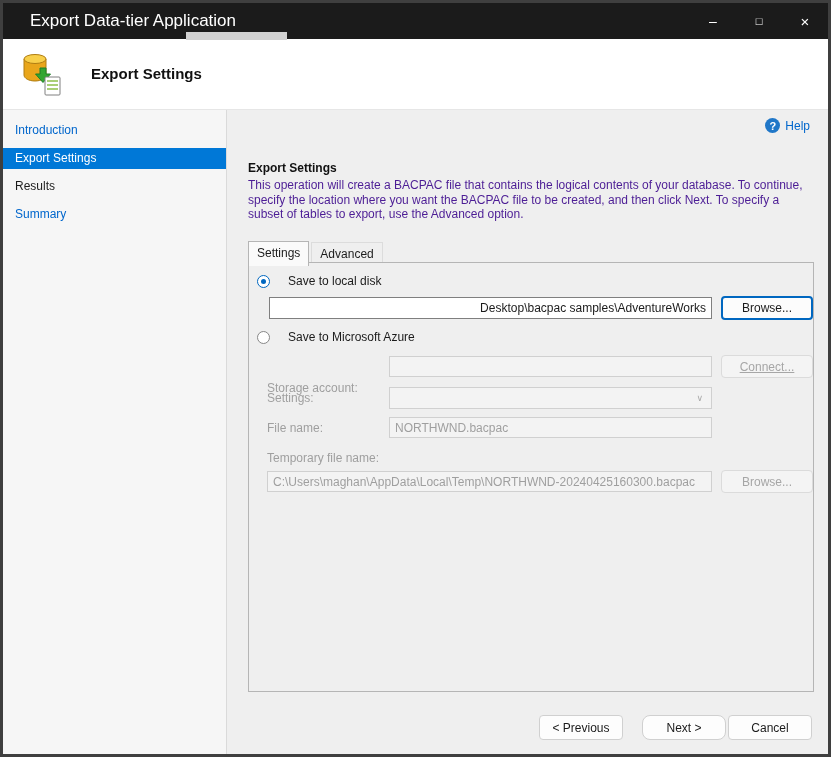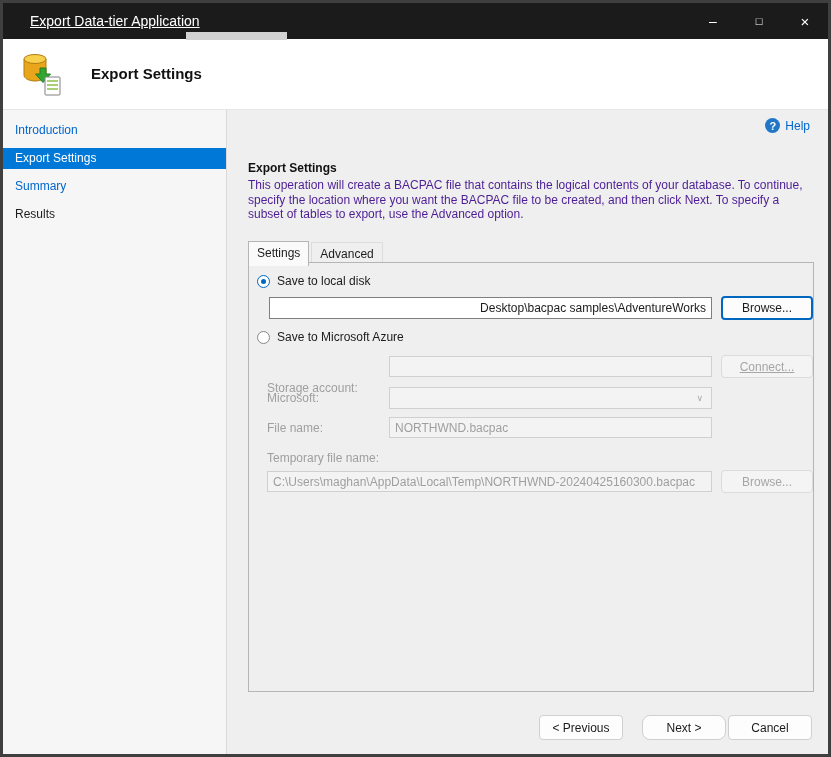--- a/index.html
+++ b/index.html
@@ -1,21 +1,21 @@
 <!DOCTYPE html>
 <html style="--accent: #0078d7; --link: #0066cc; --focus: #0067c0; --titlebar: #1b1b1b;"><head>
 <meta charset="utf-8">
 <style>
   html,body{margin:0;padding:0;background:#2d2d2d;}
   .window{position:relative;width:831px;height:757px;box-sizing:border-box;border:3px solid #3f3f3f;
           background:#efefef;font-family:"Liberation Sans",sans-serif;font-size:12px;color:#1b1b1b;overflow:hidden;}
 
   
   .titlebar{position:absolute;top:0;left:0;right:0;height:36px;background:#1b1b1b;color:#fff;display:flex;align-items:center;}
-  .titlebar-title{margin-left:27px;font-size:14px;text-decoration:underline;}
+  .titlebar-title{margin-left:27px;font-size:17px;}
   .win-controls{margin-left:auto;display:flex;height:100%;}
   .win-btn{width:46px;height:36px;border:none;background:transparent;color:#fff;display:flex;align-items:center;justify-content:center;padding:0;cursor:default;font-family:inherit;}
   .glyph-min{font-size:14px;line-height:1;}
   .glyph-max{font-size:11px;line-height:1;}
   .glyph-close{font-size:15px;line-height:1;}
   .titlebar-artifact{position:absolute;top:29px;left:183px;width:101px;height:8px;background:#d2d2d2;z-index:3;}
 
   
   .header{position:absolute;top:36px;left:0;right:0;height:70px;background:#ffffff;border-bottom:1px solid #e6e6e6;}
   .app-icon{position:absolute;left:13px;top:10px;}
@@ -35,21 +35,21 @@
   .section-title{position:absolute;left:20px;top:51px;font-weight:bold;color:#111;}
   .section-desc{position:absolute;left:20px;top:68px;width:568px;line-height:14.5px;color:#4c1d95;}
 
   .tabs{position:absolute;left:20px;top:130px;display:flex;align-items:flex-end;}
   .tab{padding:4px 8px;cursor:default;}
   .tab-active{background:#fafafa;border:1px solid #b5b5b5;border-bottom:none;position:relative;top:1px;z-index:2;padding-bottom:6px;}
   .tab-inactive{background:#efefef;border:1px solid #dcdcdc;border-bottom:none;margin-left:2px;color:#1c1c1c;}
 
   .panel{position:absolute;left:20px;top:152px;width:566px;height:430px;background:#efefef;border:1px solid #b5b5b5;box-sizing:border-box;}
 
-  .radio-row{position:absolute;display:flex;align-items:center;gap:7px;cursor:default;}
+  .radio-row{position:absolute;display:flex;align-items:center;gap:18px;cursor:default;}
   .radio{width:13px;height:13px;border-radius:50%;background:#fff;box-sizing:border-box;flex:none;}
   .radio-on{border:1px solid var(--focus,#0067c0);position:relative;}
   .radio-on::after{content:"";position:absolute;left:3px;top:3px;width:5px;height:5px;border-radius:50%;background:var(--focus,#0067c0);}
   .radio-off{border:1px solid #878787;}
 
   input,button{font-family:inherit;font-size:12px;}
   .path-input{position:absolute;left:20px;top:34px;width:443px;height:22px;border:1px solid #7f7f7f;background:#fff;box-sizing:border-box;padding:0 5px;text-align:right;color:#1b1b1b;}
   .btn-focused{position:absolute;left:472px;top:33px;width:92px;height:24px;background:#fcfcfc;border:2px solid var(--focus,#0067c0);border-radius:4px;color:#1b1b1b;cursor:default;}
 
   .dis-label{position:absolute;color:#9f9f9f;}
@@ -88,22 +88,22 @@
       <path d="M30 19 v6 h4.5 L27 33.5 19.5 25 H24 v-6 Z" fill="#33a532" stroke="#1f7e26"></path>
       <rect x="29" y="28" width="15" height="18" rx="1" fill="#ffffff" stroke="#808080"></rect>
       <path d="M31 32 h11 M31 36 h11 M31 40 h11" stroke="#8fbf49" stroke-width="1.6"></path>
     </svg>
     <div class="page-title">Export Settings</div>
   </div>
 
   <div class="sidebar">
     <div class="side-item side-link">Introduction</div>
     <div class="side-item side-selected">Export Settings</div>
+    <div class="side-item side-plain">Results</div>
     <div class="side-item side-link">Summary</div>
-    <div class="side-item side-plain">Results</div>
   </div>
 
   <div class="main">
 
     <div class="help">
       <span class="help-icon">?</span>
       <span>Help</span>
     </div>
 
     <div class="section-title">Export Settings</div>
@@ -125,21 +125,21 @@
 
       <div class="radio-row" style="left:8px;top:67px;">
         <span class="radio radio-off"></span>
         <span>Save to Microsoft Azure</span>
       </div>
 
       <div class="dis-label" style="left:18px;top:79px;margin-top:39px;">Storage account:</div>
       <input class="dis-field" style="left: 140px; top: 93px; width: 323px;" disabled="" value="">
       <button class="dis-btn" style="left:472px;top:92px;text-decoration:underline;" disabled="">Connect...</button>
 
-      <div class="dis-label" style="left:18px;top:128px;">Microsoft:</div>
+      <div class="dis-label" style="left:18px;top:128px;">Settings:</div>
       <div class="dis-field combo" style="left:140px;top:124px;width:323px;height:22px;">
         <span class="combo-chevron">∨</span>
       </div>
 
       <div class="dis-label" style="left:18px;top:158px;">File name:</div>
       <input class="dis-field" style="left: 140px; top: 154px; width: 323px;" disabled="" value="NORTHWND.bacpac">
 
       <div class="dis-label" style="left:18px;top:188px;">Temporary file name:</div>
       <input class="dis-field" style="left: 18px; top: 208px; width: 445px;" disabled="" value="C:\Users\maghan\AppData\Local\Temp\NORTHWND-20240425160300.bacpac">
       <button class="dis-btn" style="left:472px;top:207px;" disabled="">Browse...</button>

